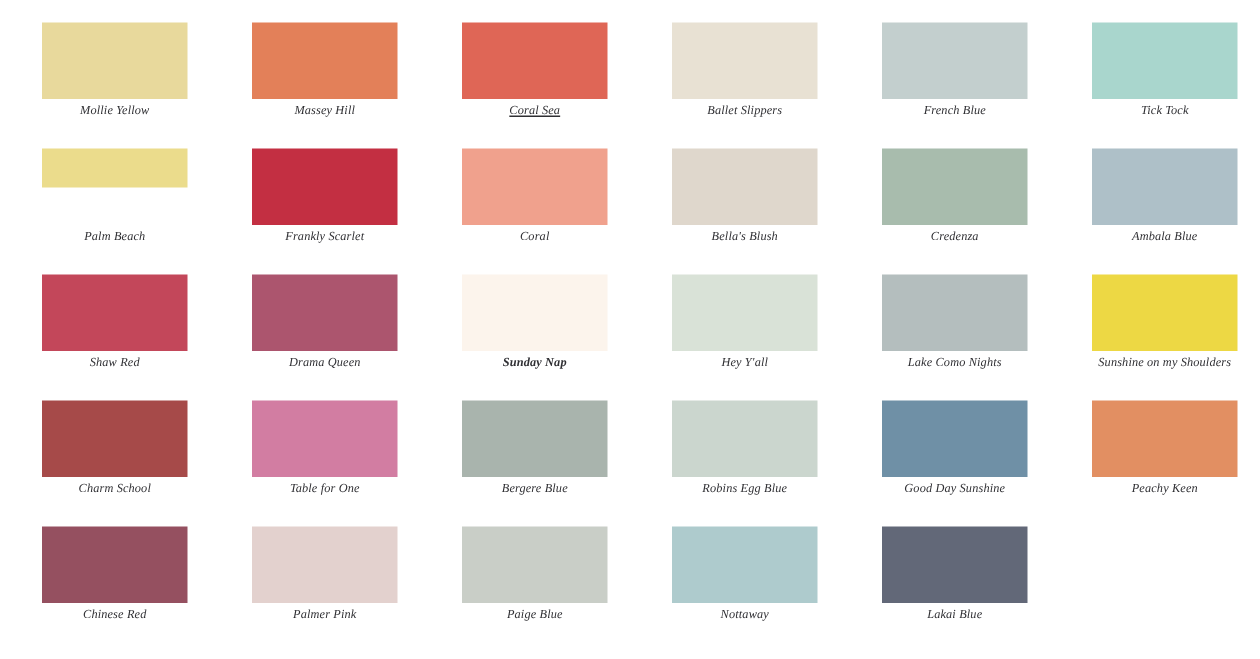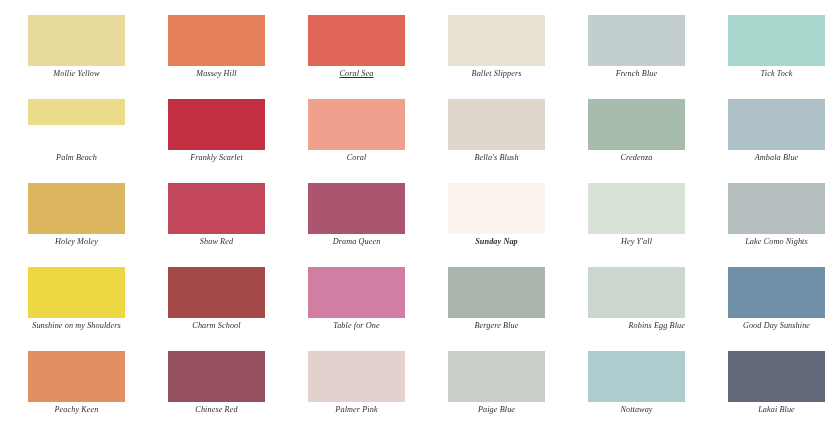--- a/index.html
+++ b/index.html
@@ -101,24 +101,20 @@
     </div>
     <div class="swatch-cell">
       <div class="swatch-chip" style="background-color: rgb(168, 188, 173);"></div>
       <div class="swatch-label" style="color: rgb(47, 47, 51);">Credenza</div>
     </div>
     <div class="swatch-cell">
       <div class="swatch-chip" style="background-color: rgb(174, 192, 200);"></div>
       <div class="swatch-label" style="color: rgb(47, 47, 51);">Ambala Blue</div>
     </div>
     <div class="swatch-cell">
-      <div class="swatch-chip" style="background-color: rgb(220, 181, 95);"></div>
-      <div class="swatch-label" style="color: rgb(47, 47, 51);">Holey Moley</div>
-    </div>
-    <div class="swatch-cell">
       <div class="swatch-chip" style="background-color: rgb(195, 71, 90);"></div>
       <div class="swatch-label" style="color: rgb(47, 47, 51);">Shaw Red</div>
     </div>
     <div class="swatch-cell">
       <div class="swatch-chip" style="background-color: rgb(172, 85, 110);"></div>
       <div class="swatch-label" style="color: rgb(47, 47, 51);">Drama Queen</div>
     </div>
     <div class="swatch-cell">
       <div class="swatch-chip" style="background-color: rgb(252, 244, 236);"></div>
       <div class="swatch-label" style="color: rgb(47, 47, 51); font-weight: bold;">Sunday Nap</div>
@@ -142,21 +138,21 @@
     <div class="swatch-cell">
       <div class="swatch-chip" style="background-color: rgb(210, 125, 162);"></div>
       <div class="swatch-label" style="color: rgb(47, 47, 51);">Table for One</div>
     </div>
     <div class="swatch-cell">
       <div class="swatch-chip" style="background-color: rgb(169, 180, 173);"></div>
       <div class="swatch-label" style="color: rgb(47, 47, 51);">Bergere Blue</div>
     </div>
     <div class="swatch-cell">
       <div class="swatch-chip" style="background-color: rgb(203, 214, 206);"></div>
-      <div class="swatch-label" style="color: rgb(47, 47, 51); text-align: right;">Robins Egg Blue</div>
+      <div class="swatch-label" style="color: rgb(47, 47, 51);">Robins Egg Blue</div>
     </div>
     <div class="swatch-cell">
       <div class="swatch-chip" style="background-color: rgb(111, 144, 166);"></div>
       <div class="swatch-label" style="color: rgb(47, 47, 51);">Good Day Sunshine</div>
     </div>
     <div class="swatch-cell">
       <div class="swatch-chip" style="background-color: rgb(226, 143, 98);"></div>
       <div class="swatch-label" style="color: rgb(47, 47, 51);">Peachy Keen</div>
     </div>
     <div class="swatch-cell">

